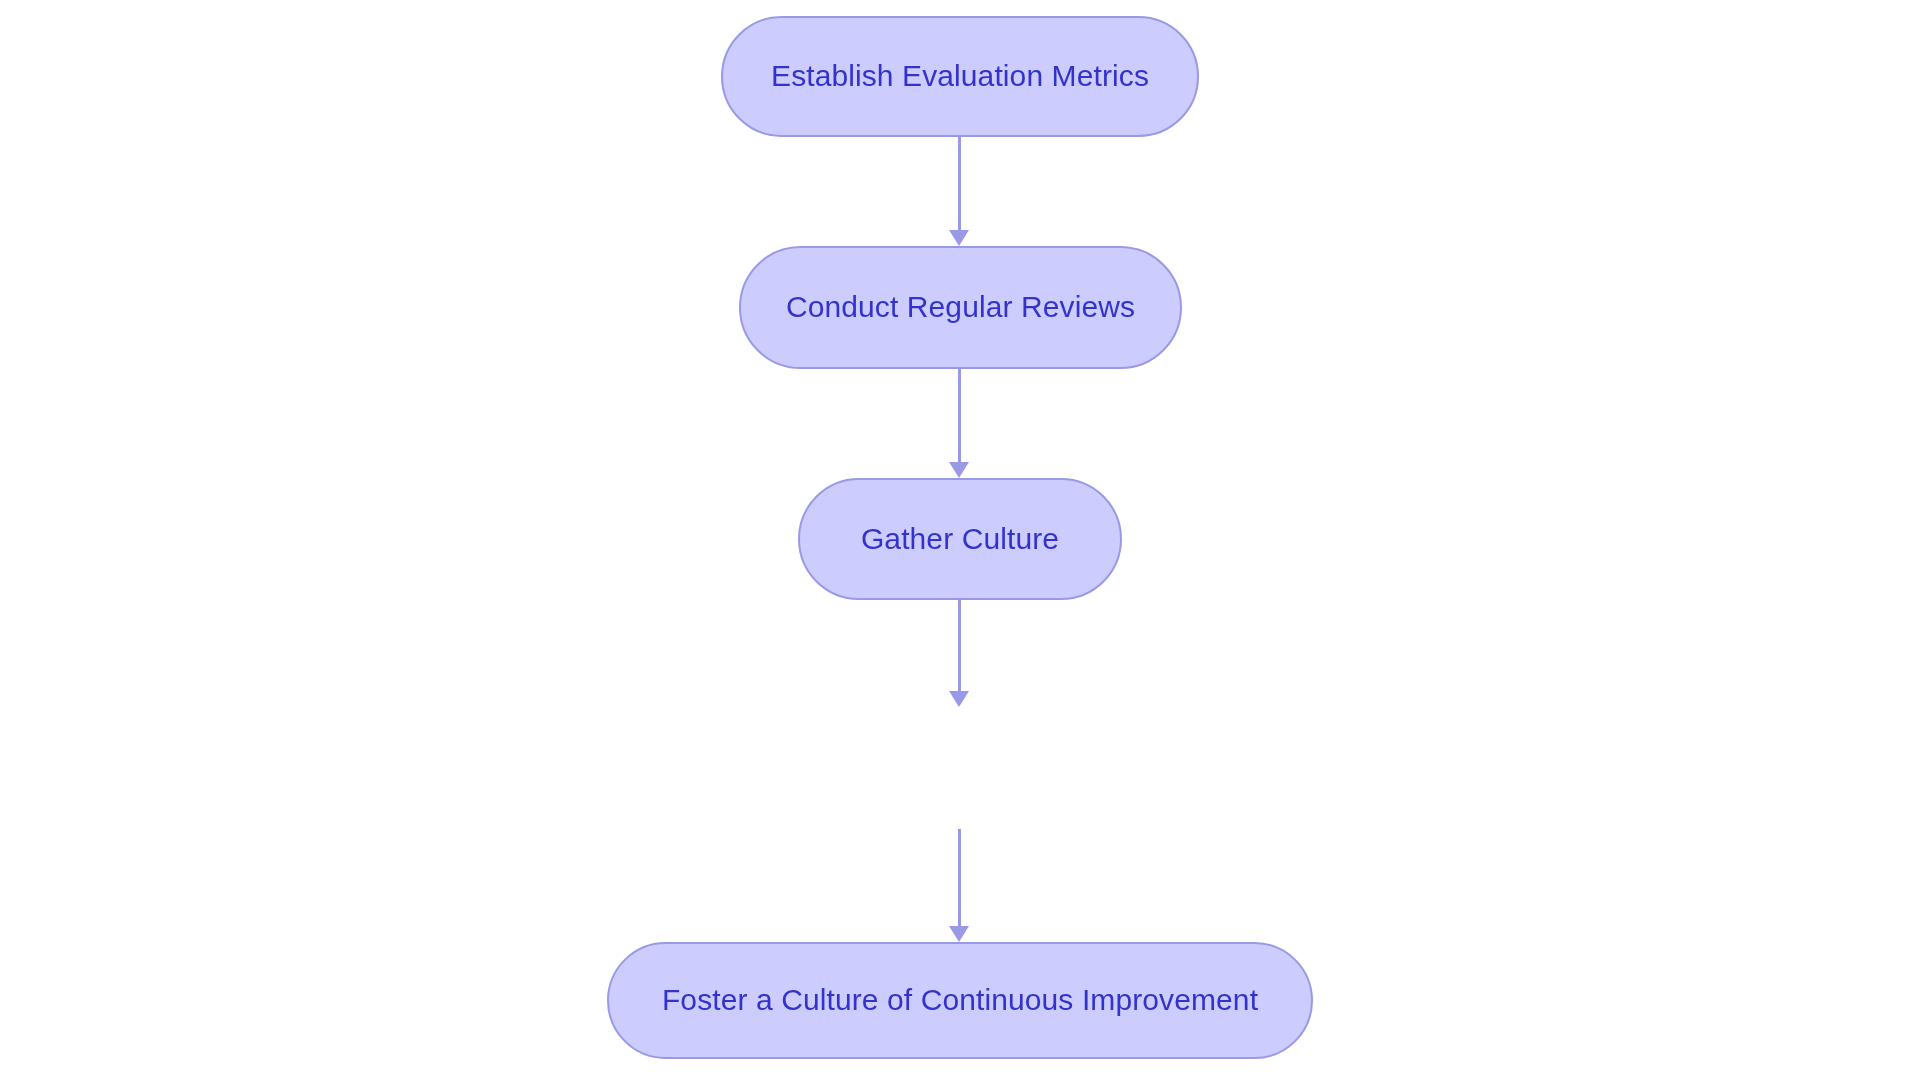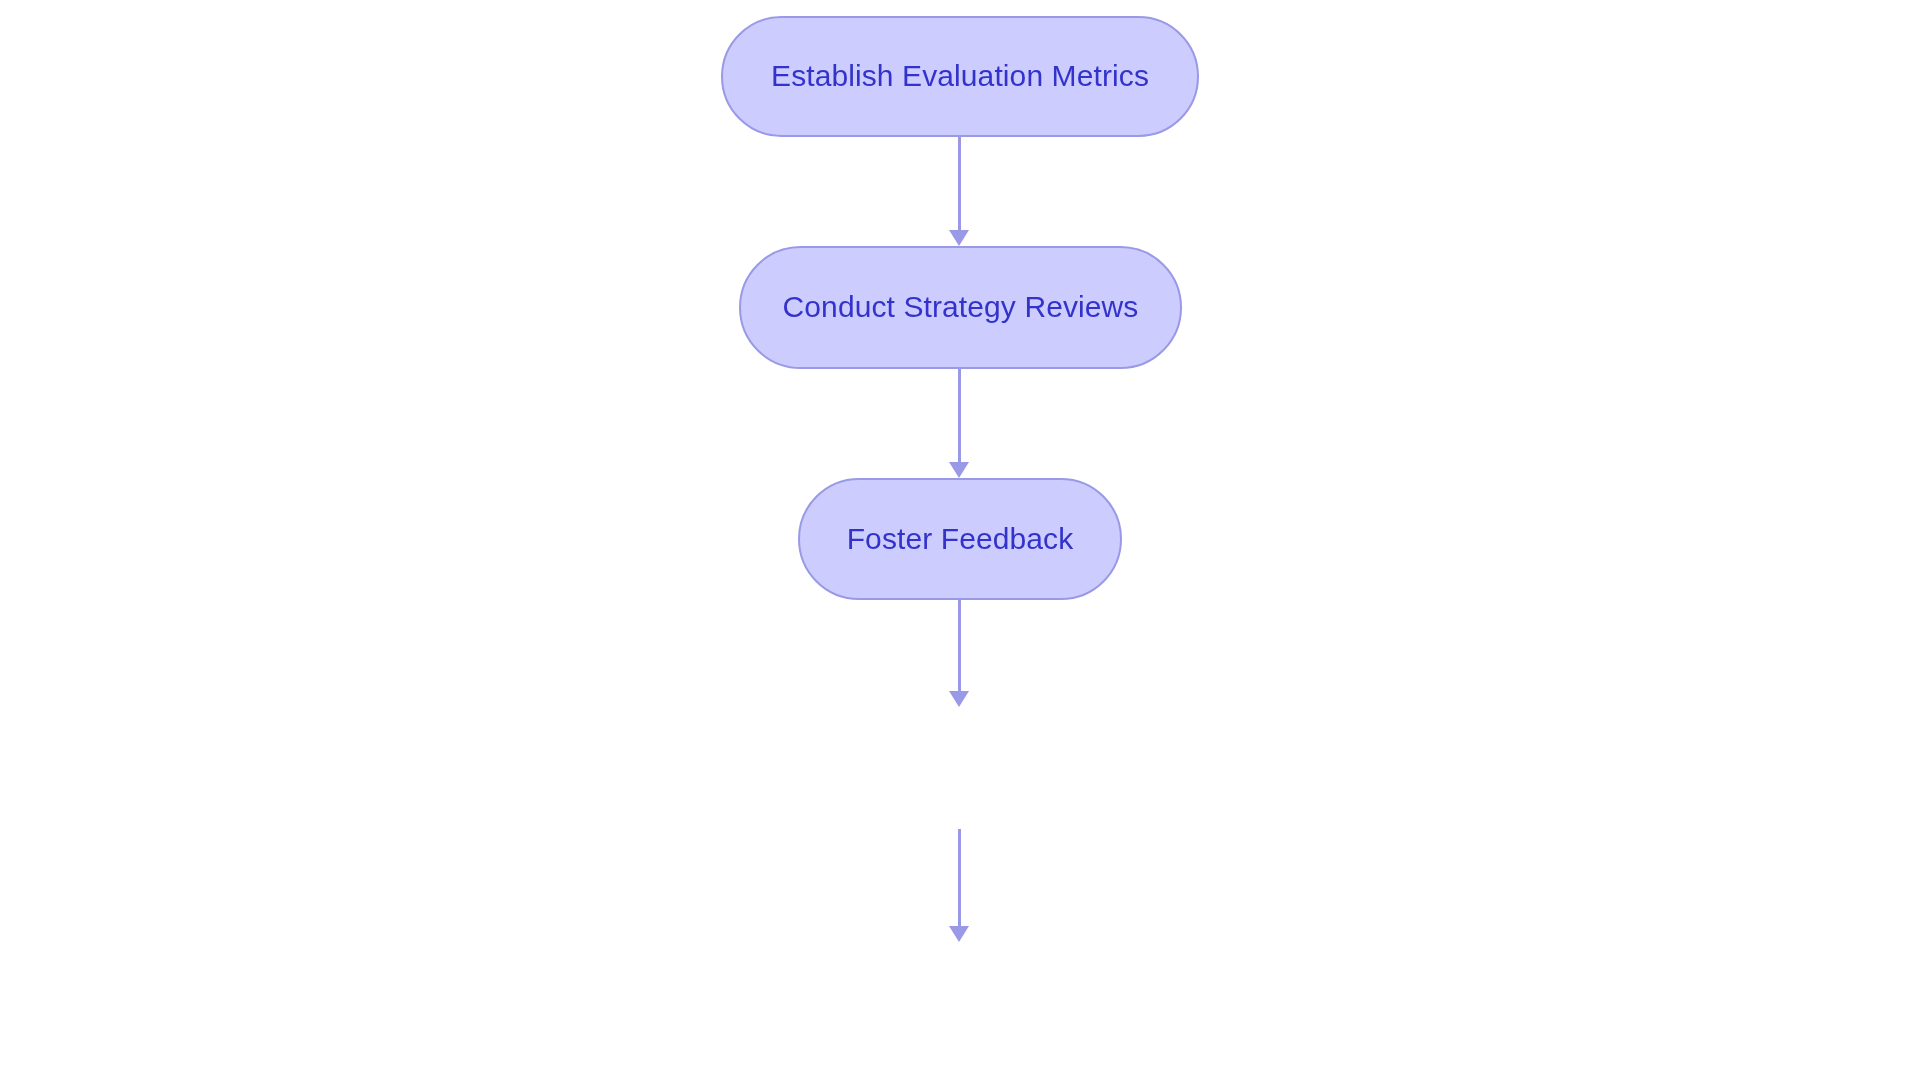--- a/index.html
+++ b/index.html
@@ -120,23 +120,26 @@
     <div class="edge">
       <div class="edge-line" id="edge-line-3" style="background: rgb(153, 153, 232);"></div>
       <div class="edge-arrow" id="edge-arrow-3" style="border-top-color: rgb(153, 153, 232);"></div>
     </div>
 
     <div class="node" id="node-0" style="background: rgb(204, 204, 255); border-color: rgb(153, 153, 230); color: rgb(51, 51, 204);">
       <span class="node-label">Establish Evaluation Metrics</span>
     </div>
 
     <div class="node" id="node-1" style="background: rgb(204, 204, 255); border-color: rgb(153, 153, 230); color: rgb(51, 51, 204);">
-      <span class="node-label">Conduct Strategy Reviews</span>
+      <span class="node-label">Conduct Regular Reviews</span>
     </div>
 
     <div class="node" id="node-2" style="background: rgb(204, 204, 255); border-color: rgb(153, 153, 230); color: rgb(51, 51, 204);">
-      <span class="node-label">Foster Feedback</span>
+      <span class="node-label">Gather Culture</span>
     </div>
 
 
+    <div class="node" id="node-4" style="background: rgb(204, 204, 255); border-color: rgb(153, 153, 230); color: rgb(51, 51, 204);">
+      <span class="node-label">Foster a Culture of Continuous Improvement</span>
+    </div>
 
   </div>
 </div>
 
 </body></html>

